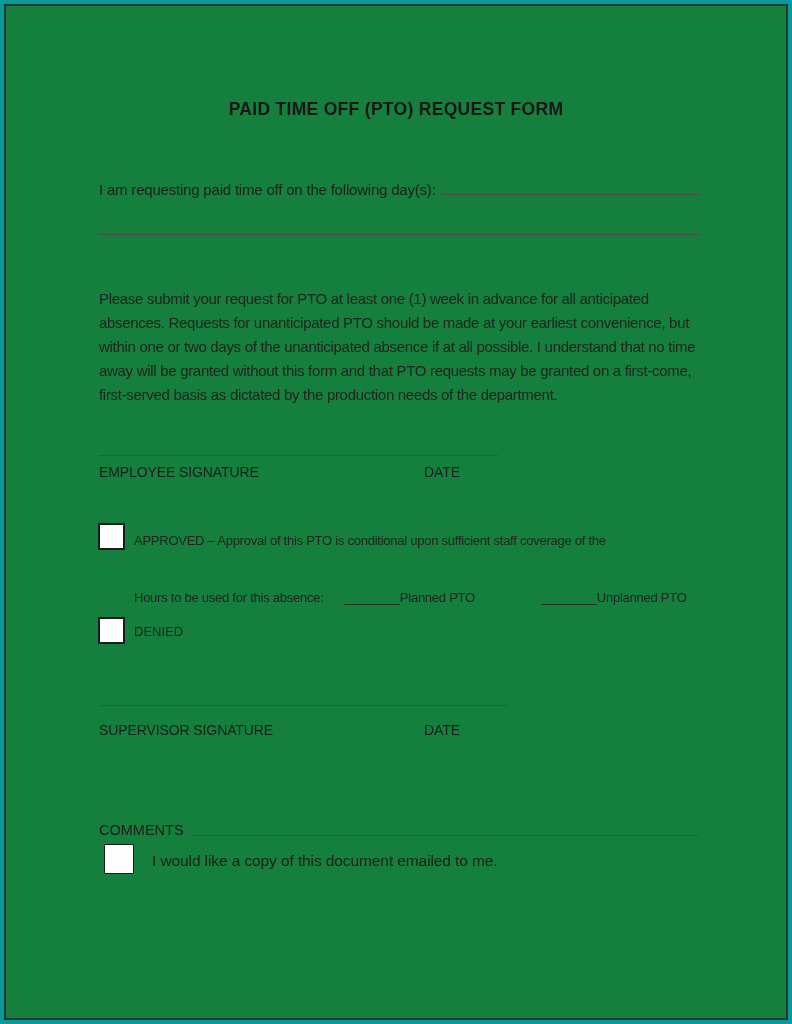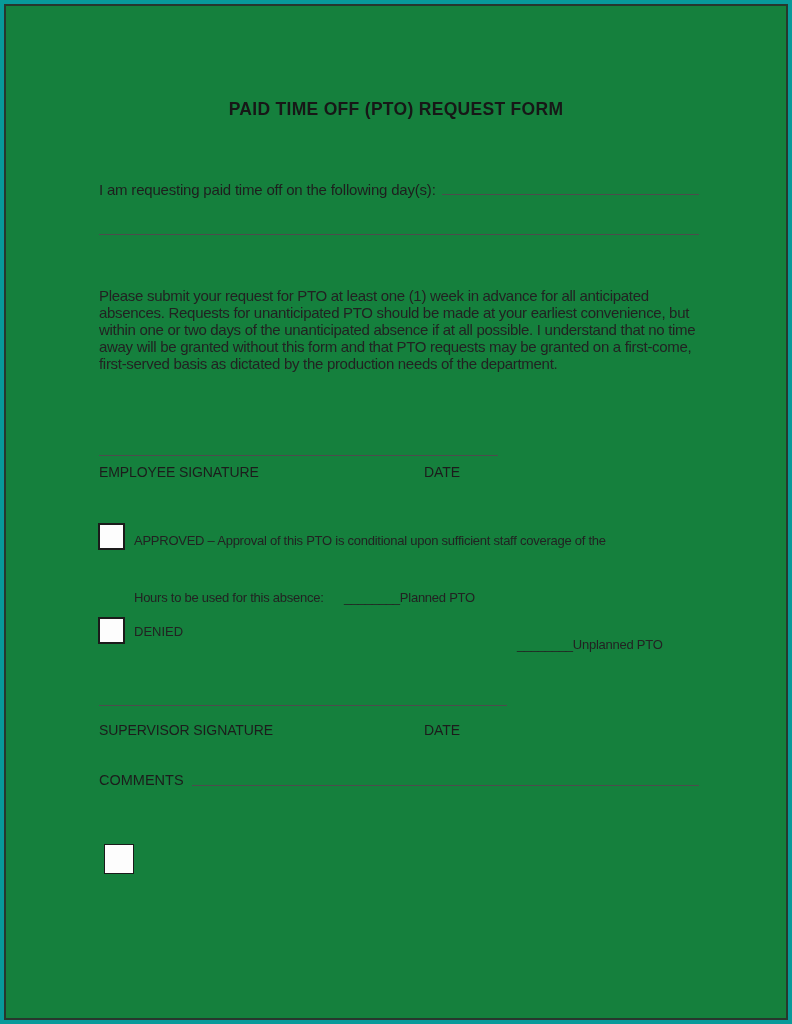--- a/index.html
+++ b/index.html
@@ -52,21 +52,21 @@
     left: 95px;
     width: 600px;
     border-top: 1.4px solid #4c4c4c;
   }
 
   .policy {
     top: 283px;
     left: 95px;
     width: 602px;
     font-size: 15px;
-    line-height: 17px;
+    line-height: 24px;
     letter-spacing: -0.3px;
     color: #222;
   }
 
   .sig-line { border-top: 1.4px solid #4c4c4c; }
   .emp-sig-line { top: 451px; left: 95px; width: 399px; }
   .sup-sig-line { top: 701px; left: 95px; width: 408px; }
 
   .sig-labels {
     font-size: 14px;
@@ -89,26 +89,26 @@
   .body-text {
     font-size: 13px;
     letter-spacing: -0.25px;
     color: #222;
   }
   .approved-line1 { top: 529px; left: 130px; width: 560px; }
   .approved-line2 { top: 551px; left: 130px; width: 537px; text-align: center; }
 
   .hours-label     { top: 586px; left: 130px; }
   .planned-group   { top: 586px; left: 340px; text-align: center; }
-  .unplanned-group { top: 586px; left: 513px; margin-top: 47px; }
+  .unplanned-group { top: 586px; left: 537px; }
 
   .denied-label { top: 620px; left: 130px; letter-spacing: 0; }
 
   .comments-row {
-    top: 768px;
+    top: 818px;
     left: 95px;
     width: 600px;
     display: flex;
     font-size: 14.5px;
     color: #1c1c1c;
   }
   .comments-row .fill-line {
     flex: 1;
     border-bottom: 1.4px solid #4c4c4c;
     margin-bottom: 2px;
@@ -158,14 +158,15 @@
     <span>SUPERVISOR SIGNATURE</span>
     <span class="date">DATE</span>
   </div>
 
   <div class="abs comments-row">
     <span>COMMENTS</span>
     <span class="fill-line"></span>
   </div>
 
   <div class="abs checkbox email-box" role="checkbox" aria-checked="false"></div>
+  <div class="abs email-label">I would like a copy of this document emailed to me.</div>
 
 </div>
 
 </body></html>

